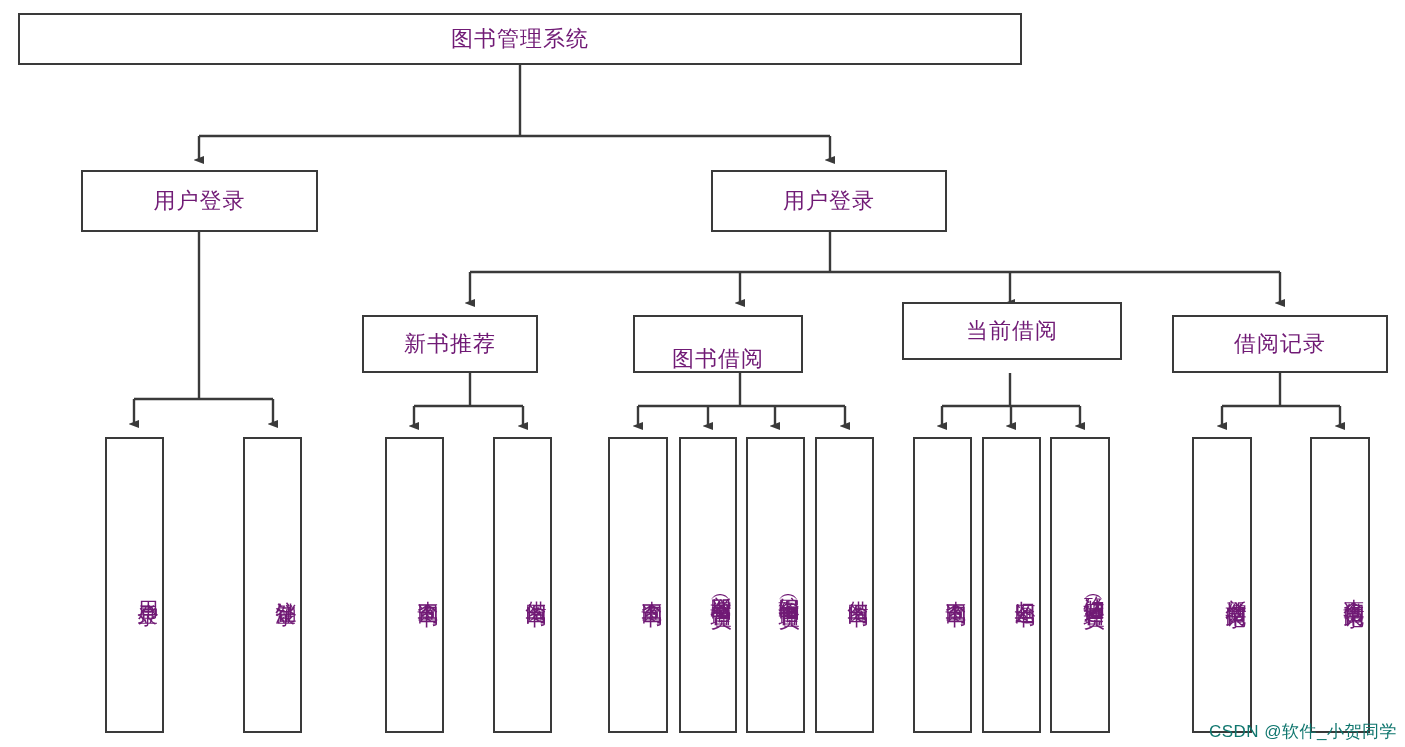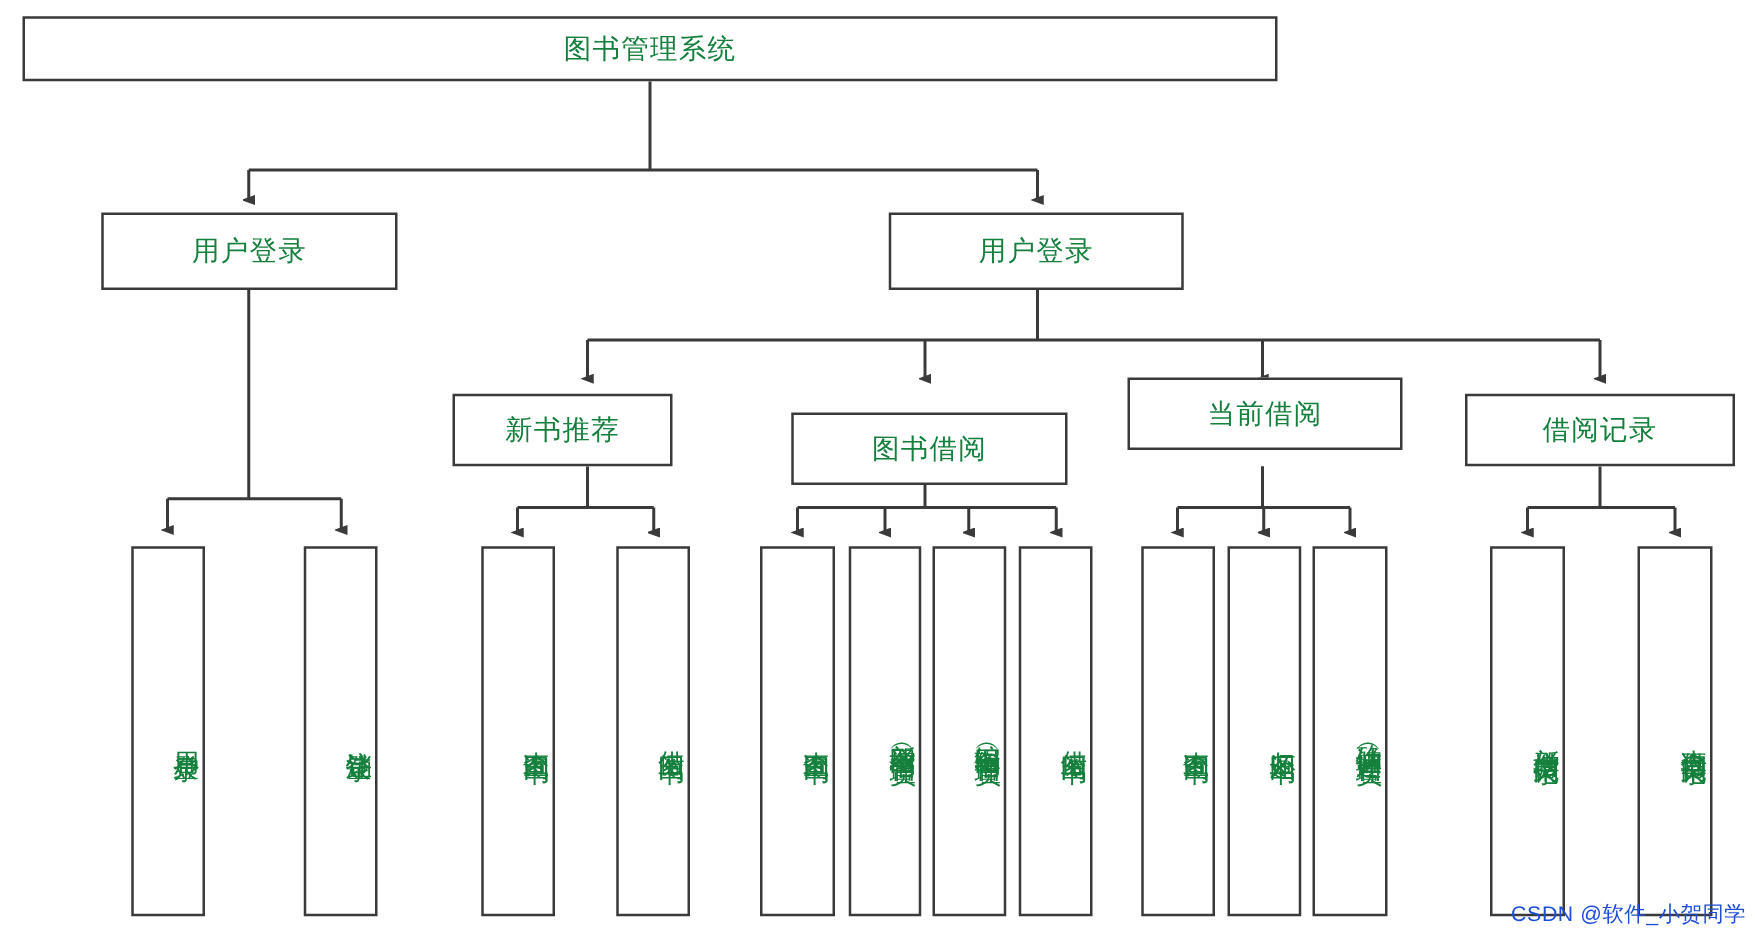--- a/index.html
+++ b/index.html
@@ -14,21 +14,21 @@
   svg.lines{position:absolute;left:0;top:0;width:1405px;height:747px;pointer-events:none;}
 
   .node{
     position:absolute;
     box-sizing:border-box;
     background:#ffffff;
     border:2px solid #3a3a3a;
     display:flex;
     align-items:center;
     justify-content:center;
-    color:#15803d;
+    color:#701a75;
   }
   .node.horiz{
     font-size:22px;
     letter-spacing:1px;
     line-height:1.1;
   }
   .node.vert{
     writing-mode:vertical-rl;
     text-orientation:upright;
     font-size:21px;
@@ -41,21 +41,21 @@
     writing-mode:vertical-rl;
     text-orientation:upright;
     display:block;
     white-space:nowrap;
   }
   .watermark{
     position:absolute;
     right:8px;
     bottom:4px;
     font-size:17px;
-    color:#1d4ed8;
+    color:#0f766e;
     letter-spacing:0.5px;
     white-space:nowrap;
     user-select:none;
   }
 </style>
 </head>
 <body>
 
 <div id="canvas">
 
@@ -117,21 +117,21 @@
   <div class="node horiz" style="left:81px;top:170px;width:237px;height:62px;">
     <span>用户登录</span>
   </div>
   <div class="node horiz" style="left:711px;top:170px;width:236px;height:62px;">
     <span>用户登录</span>
   </div>
 
   <div class="node horiz" style="left:362px;top:315px;width:176px;height:58px;">
     <span>新书推荐</span>
   </div>
-  <div class="node horiz" style="left:633px;top:330px;width:221px;height:58px;">
+  <div class="node horiz" style="left:633px;top:315px;width:170px;height:58px;align-items:flex-end;">
     <span>图书借阅</span>
   </div>
   <div class="node horiz" style="left:902px;top:302px;width:220px;height:58px;">
     <span>当前借阅</span>
   </div>
   <div class="node horiz" style="left:1172px;top:315px;width:216px;height:58px;">
     <span>借阅记录</span>
   </div>
 
   <div class="node vert" style="left:105px;top:437px;width:59px;height:296px;">

